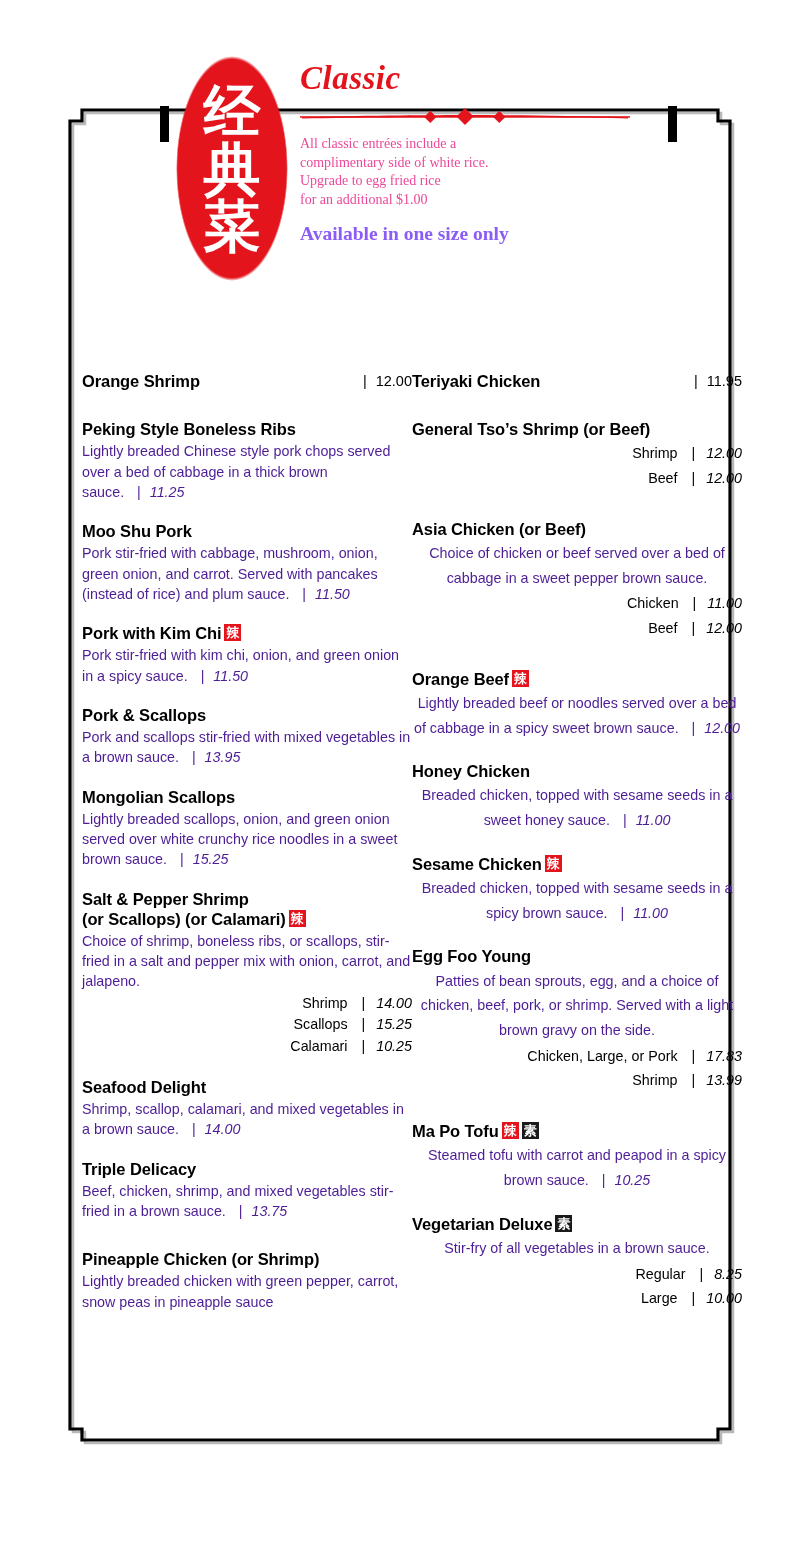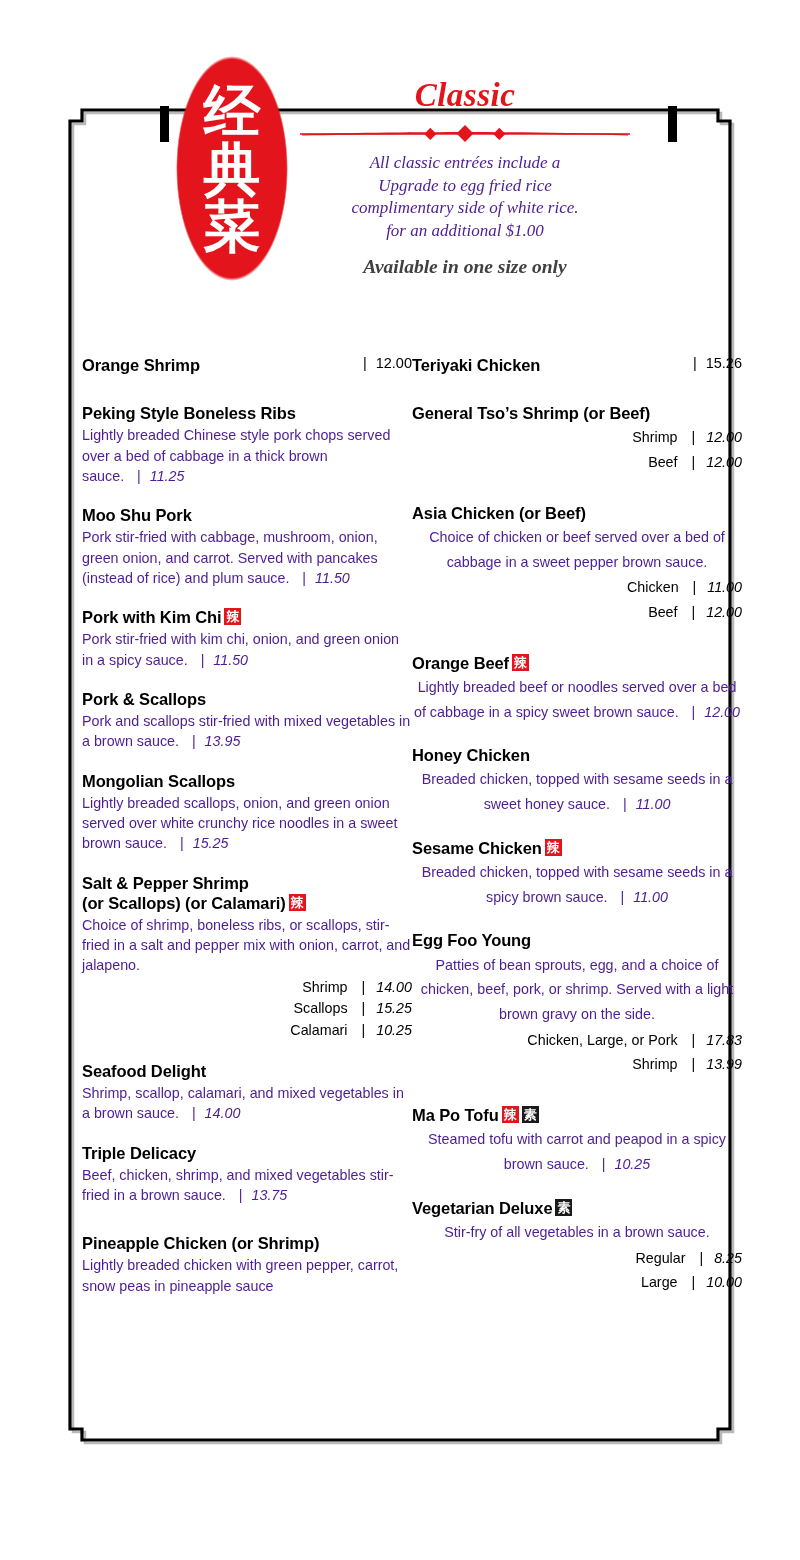--- a/index.html
+++ b/index.html
@@ -65,22 +65,20 @@
     text-align: center;
     padding-top: 2px;
   }
   #seal .seal-chars span { display: block; }
 
   #header-right {
     position: absolute;
     left: 300px;
     top: 62px;
     width: 330px;
-    text-align: center;
-    margin-top: 17px;
   }
   #classic-title {
     font-family: "Liberation Serif", serif;
     font-style: italic;
     font-weight: 700;
     font-size: 33px;
     color: #e3141c;
     letter-spacing: 0.5px;
     line-height: 1;
   }
@@ -88,33 +86,31 @@
     position: relative;
     width: 330px;
     height: 18px;
     margin-top: 12px;
   }
   #divider svg { display: block; }
 
   #header-note {
     margin-top: 10px;
     font-family: "Liberation Serif", serif;
-    font-style: italic;
-    font-size: 17px;
+    font-size: 14px;
     line-height: 1.33;
-    color: #4c1d95;
+    color: #ec4899;
   }
   #header-note .ln { display: block; white-space: nowrap; }
   #header-avail {
     margin-top: 14px;
     font-family: "Liberation Serif", serif;
-    font-style: italic;
     font-weight: 700;
     font-size: 19.5px;
-    color: #404040;
+    color: #8b5cf6;
   }
 
   
   #columns {
     position: absolute;
     left: 0;
     top: 355px;
     width: 800px;
     display: flex;
   }
@@ -137,21 +133,22 @@
     line-height: 1.22;
     letter-spacing: -0.1px;
     margin-bottom: 2px;
     display: block;
   }
   .item-head .hl { display: inline; }
 
   
   .head-row {
     display: flex;
-    align-items: flex-start;
+    align-items: center;
+    margin-top: 16px;
   }
   .head-row .item-head { flex: 0 0 auto; margin-bottom: 0; }
   .head-row .head-price {
     margin-left: auto;
     font-size: 14.5px;
     font-weight: 400;
     white-space: nowrap;
   }
   .head-row .head-price .bar {
     display: inline-block;
@@ -244,22 +241,22 @@
         <path d="M 2,10.2 C 60,8.6 120,8.2 165,8.0 C 210,8.2 270,8.6 328,10.2 L 328,11.4 C 270,10.4 210,10.0 165,9.9 C 120,10.0 60,10.4 2,11.4 Z" fill="#e3141c"></path>
         <rect x="0" y="9.2" width="330" height="1.5" fill="#e3141c"></rect>
         <rect x="126" y="5.6" width="8.6" height="8.6" transform="rotate(45 130.3 9.9)" fill="#e3141c"></rect>
         <rect x="159" y="3.4" width="12" height="12" transform="rotate(45 165 9.4)" fill="#e3141c"></rect>
         <rect x="195" y="5.6" width="8.6" height="8.6" transform="rotate(45 199.3 9.9)" fill="#e3141c"></rect>
       </svg>
     </div>
 
     <div id="header-note">
       <span class="ln">All classic entrées include a</span>
+      <span class="ln">complimentary side of white rice.</span>
       <span class="ln">Upgrade to egg fried rice</span>
-      <span class="ln">complimentary side of white rice.</span>
       <span class="ln">for an additional $1.00</span>
     </div>
 
     <div id="header-avail">Available in one size only</div>
   </div>
 </div>
 
 <div id="columns">
   <div class="col" id="col-left">
       <div class="item gap-lg">
@@ -307,21 +304,21 @@
       </div>
       <div class="item">
         <div class="item-head"><span class="hl">Pineapple Chicken (or Shrimp)</span></div>
         <div class="desc"><span>Lightly breaded chicken with green pepper, carrot, snow peas in pineapple sauce</span></div>
       </div>
     </div>
   <div class="col" id="col-right">
       <div class="item gap-lg">
         <div class="head-row">
           <div class="item-head"><span class="hl">Teriyaki Chicken</span></div>
-          <div class="head-price"><span class="bar">|</span><span>15.26</span></div>
+          <div class="head-price"><span class="bar">|</span><span>11.95</span></div>
         </div>
       </div>
       <div class="item gap-lg">
         <div class="item-head"><span class="hl">General Tso’s Shrimp (or Beef)</span></div>
         <div class="price-rows">
           <div class="price-row"><span class="plabel">Shrimp</span><span class="bar">&nbsp;&nbsp;|</span><span class="pval">12.00</span></div>
           <div class="price-row"><span class="plabel">Beef</span><span class="bar">&nbsp;&nbsp;|</span><span class="pval">12.00</span></div>
         </div>
       </div>
       <div class="item gap-lg">

